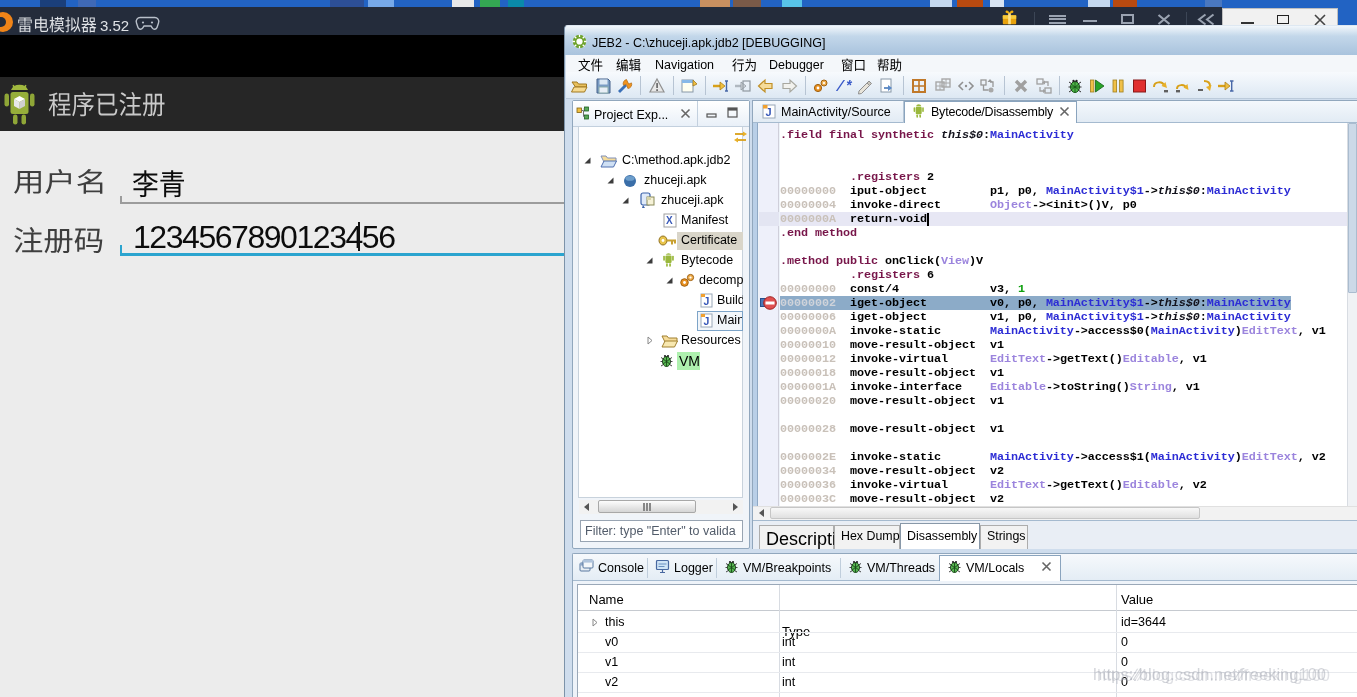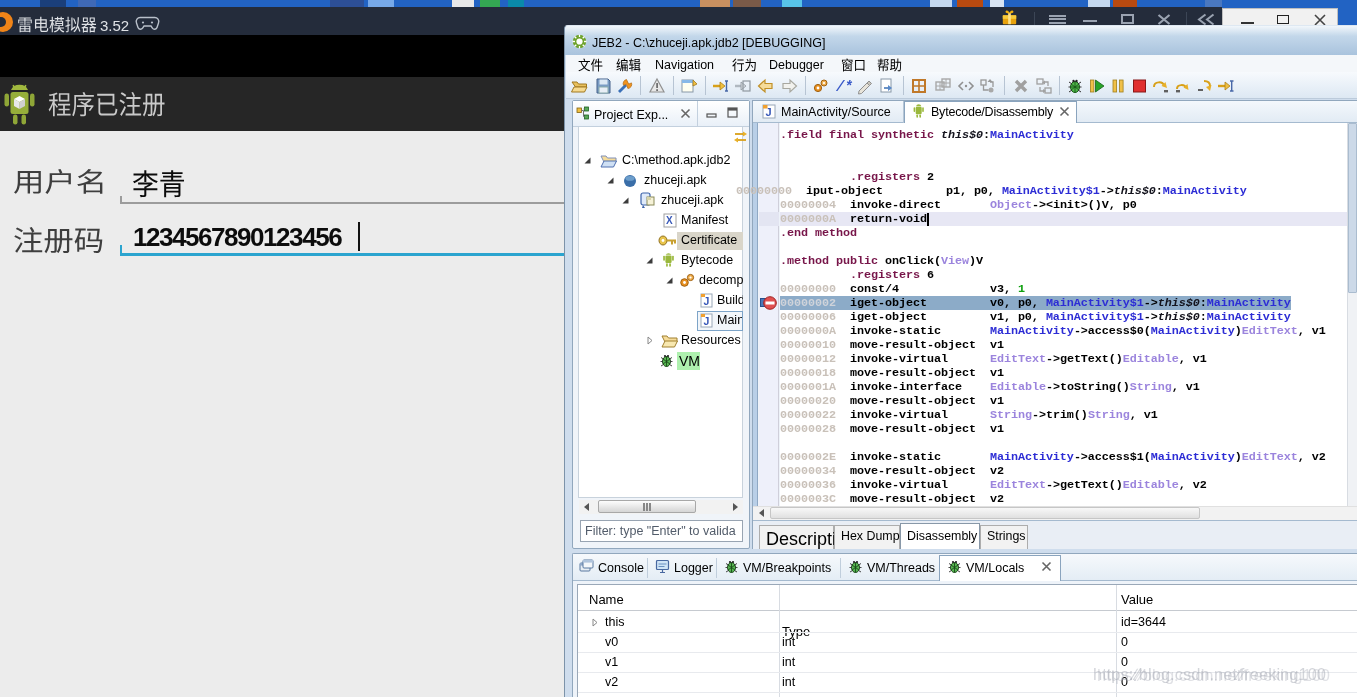--- a/index.html
+++ b/index.html
@@ -133,21 +133,21 @@
 <div style="left:120px;top:202px;width:1102px;height:1.6px;background:#9c9c9c;"></div>
 <div style="left:13px;top:226px;width:91px;height:33px;">
       <svg width="91.1" height="32.7" preserveAspectRatio="none" viewBox="0 -880 3000 1160" style="fill:#3e3e3e">
         <g transform="scale(1,-1)">
           <path transform="translate(0,0)" d="M94 774C159 743 242 695 284 662L327 724C284 755 200 800 136 828ZM42 497C105 467 187 420 227 388L269 451C227 482 144 526 83 553ZM71 -18 134 -69C194 24 263 150 316 255L262 305C204 191 125 59 71 -18ZM548 819C582 767 617 697 631 653L704 682C689 726 651 793 616 844ZM334 649V578H597V352H372V281H597V23H302V-49H962V23H675V281H902V352H675V578H938V649Z"></path>
           <path transform="translate(1000,0)" d="M544 775V464V443H440V775H154V466V443H42V371H152C146 236 124 83 40 -33C56 -43 84 -70 95 -86C187 40 216 220 224 371H367V15C367 0 362 -4 348 -5C334 -6 288 -6 237 -4C247 -23 259 -54 262 -72C332 -72 376 -71 403 -59C430 -47 440 -26 440 14V371H542C537 238 517 85 443 -31C458 -40 488 -68 499 -82C583 43 609 222 615 371H777V12C777 -3 772 -8 756 -9C743 -10 694 -10 642 -9C653 -28 663 -60 667 -79C740 -79 785 -78 813 -66C841 -54 851 -31 851 11V371H958V443H851V775ZM226 704H367V443H226V466ZM617 443V464V704H777V443Z"></path>
           <path transform="translate(2000,0)" d="M410 205V137H792V205ZM491 650C484 551 471 417 458 337H478L863 336C844 117 822 28 796 2C786 -8 776 -10 758 -9C740 -9 695 -9 647 -4C659 -23 666 -52 668 -73C716 -76 762 -76 788 -74C818 -72 837 -65 856 -43C892 -7 915 98 938 368C939 379 940 401 940 401H816C832 525 848 675 856 779L803 785L791 781H443V712H778C770 624 757 502 745 401H537C546 475 556 569 561 645ZM51 787V718H173C145 565 100 423 29 328C41 308 58 266 63 247C82 272 100 299 116 329V-34H181V46H365V479H182C208 554 229 635 245 718H394V787ZM181 411H299V113H181Z"></path>
         </g>
       </svg>
     </div>
-<div style="left:133px;top:224px;width:240px;height:30px;color:#0c0c0c;font-size:26px;letter-spacing:-1.45px;line-height:26px;font-weight:bold;">1234567890123456</div>
+<div style="left:133px;top:224px;width:240px;height:30px;color:#0c0c0c;font-size:32px;letter-spacing:-1.45px;line-height:26px;">1234567890123456</div>
 <div style="left:358px;top:222px;width:2px;height:29px;background:#111;"></div>
 <div style="left:120px;top:245px;width:2.4px;height:11px;background:#2ba4cf;"></div>
 <div style="left:120px;top:253px;width:1102px;height:3px;background:#2ba4cf;"></div>
 <div style="left:1222px;top:0px;width:116px;height:8px;background:#2263c3;"></div>
 <div style="left:1338px;top:0px;width:19px;height:25px;background:#2263c3;"></div>
 <div style="left:1222px;top:8px;width:116px;height:17px;background:#f1f1f1;border:1px solid #bfbfbf;border-bottom:none;"></div>
 <div style="left:1241px;top:22px;width:13px;height:2px;background:#333;"></div>
 <div style="left:1277px;top:15px;width:12px;height:9px;border:1.8px solid #222;"></div>
 <div style="left:1314px;top:14px;width:12px;height:12px;">
       <svg width="12" height="12">
@@ -615,36 +615,35 @@
 <div style="left:760px;top:298px;width:8px;height:9px;background:#4a78b8;border:1px solid #28508c;"></div>
 <div style="left:763px;top:296px;width:14px;height:14px;">
       <svg width="15" height="15">
 <circle cx="7" cy="7" r="6.3" fill="#e05050" stroke="#a02020" stroke-width="1"></circle>
 <rect x="2.5" y="5.5" width="9" height="3" fill="#fff"></rect>
       </svg>
     </div>
 <div style="left:927px;top:213px;width:1.6px;height:13px;background:#000;"></div>
 <div class="code" style="left:780px;top:128px;height:14px;"><span class="kw">.field final synthetic </span><span class="it">this$0</span>:<span class="ty">MainActivity</span></div>
 <div class="code" style="left:780px;top:170px;height:14px;">          <span class="kw">.registers</span> 2</div>
-<div class="code" style="left:736px;top:184px;height:14px;font-family:Liberation Mono, monospace;"><span class="ad">00000000  </span>iput-object         p1, p0, <span class="ty">MainActivity$1</span>-&gt;<span class="it">this$0</span>:<span class="ty">MainActivity</span></div>
+<div class="code" style="left:780px;top:184px;height:14px;font-family:Liberation Mono, monospace;"><span class="ad">00000000  </span>iput-object         p1, p0, <span class="ty">MainActivity$1</span>-&gt;<span class="it">this$0</span>:<span class="ty">MainActivity</span></div>
 <div class="code" style="left:780px;top:198px;height:14px;"><span class="ad">00000004  </span>invoke-direct       <span class="pu">Object</span>-&gt;&lt;init&gt;()V, p0</div>
 <div class="code" style="left:780px;top:212px;height:14px;"><span class="ad">0000000A  </span>return-void         </div>
 <div class="code" style="left:780px;top:226px;height:14px;"><span class="kw">.end method</span></div>
 <div class="code" style="left:780px;top:254px;height:14px;"><span class="kw">.method public </span>onClick(<span class="pu">View</span>)V</div>
 <div class="code" style="left:780px;top:268px;height:14px;">          <span class="kw">.registers</span> 6</div>
 <div class="code" style="left:780px;top:282px;height:14px;"><span class="ad">00000000  </span>const/4             v3, <span class="gr">1</span></div>
 <div class="code sel" style="left:780px;top:296px;height:14px;"><span class="ad">00000002  </span>iget-object         v0, p0, <span class="ty">MainActivity$1</span>-&gt;<span class="it">this$0</span>:<span class="ty">MainActivity</span></div>
 <div class="code" style="left:780px;top:310px;height:14px;"><span class="ad">00000006  </span>iget-object         v1, p0, <span class="ty">MainActivity$1</span>-&gt;<span class="it">this$0</span>:<span class="ty">MainActivity</span></div>
 <div class="code" style="left:780px;top:324px;height:14px;"><span class="ad">0000000A  </span>invoke-static       <span class="ty">MainActivity</span>-&gt;access$0(<span class="ty">MainActivity</span>)<span class="pu">EditText</span>, v1</div>
 <div class="code" style="left:780px;top:338px;height:14px;"><span class="ad">00000010  </span>move-result-object  v1</div>
 <div class="code" style="left:780px;top:352px;height:14px;"><span class="ad">00000012  </span>invoke-virtual      <span class="pu">EditText</span>-&gt;getText()<span class="pu">Editable</span>, v1</div>
 <div class="code" style="left:780px;top:366px;height:14px;"><span class="ad">00000018  </span>move-result-object  v1</div>
 <div class="code" style="left:780px;top:380px;height:14px;"><span class="ad">0000001A  </span>invoke-interface    <span class="pu">Editable</span>-&gt;toString()<span class="pu">String</span>, v1</div>
 <div class="code" style="left:780px;top:394px;height:14px;"><span class="ad">00000020  </span>move-result-object  v1</div>
-<div class="code" style="left:780px;top:408px;height:14px;"><span class="ad">00000022  </span>invoke-virtual      <span class="pu">String</span>-&gt;trim()<span class="pu">String</span>, v1</div>
 <div class="code" style="left:780px;top:422px;height:14px;"><span class="ad">00000028  </span>move-result-object  v1</div>
 <div class="code" style="left:780px;top:450px;height:14px;"><span class="ad">0000002E  </span>invoke-static       <span class="ty">MainActivity</span>-&gt;access$1(<span class="ty">MainActivity</span>)<span class="pu">EditText</span>, v2</div>
 <div class="code" style="left:780px;top:464px;height:14px;"><span class="ad">00000034  </span>move-result-object  v2</div>
 <div class="code" style="left:780px;top:478px;height:14px;"><span class="ad">00000036  </span>invoke-virtual      <span class="pu">EditText</span>-&gt;getText()<span class="pu">Editable</span>, v2</div>
 <div class="code" style="left:780px;top:492px;height:14px;"><span class="ad">0000003C  </span>move-result-object  v2</div>
 <div style="left:753px;top:506px;width:604px;height:14px;background:#f2f2f2;border-top:1px solid #e0e0e0;"></div>
 <div style="left:758px;top:509px;width:8px;height:8px;">
       <svg width="8" height="8">
         <path d="M6 0 L1 4 L6 8 Z" fill="#555"></path>
       </svg>

